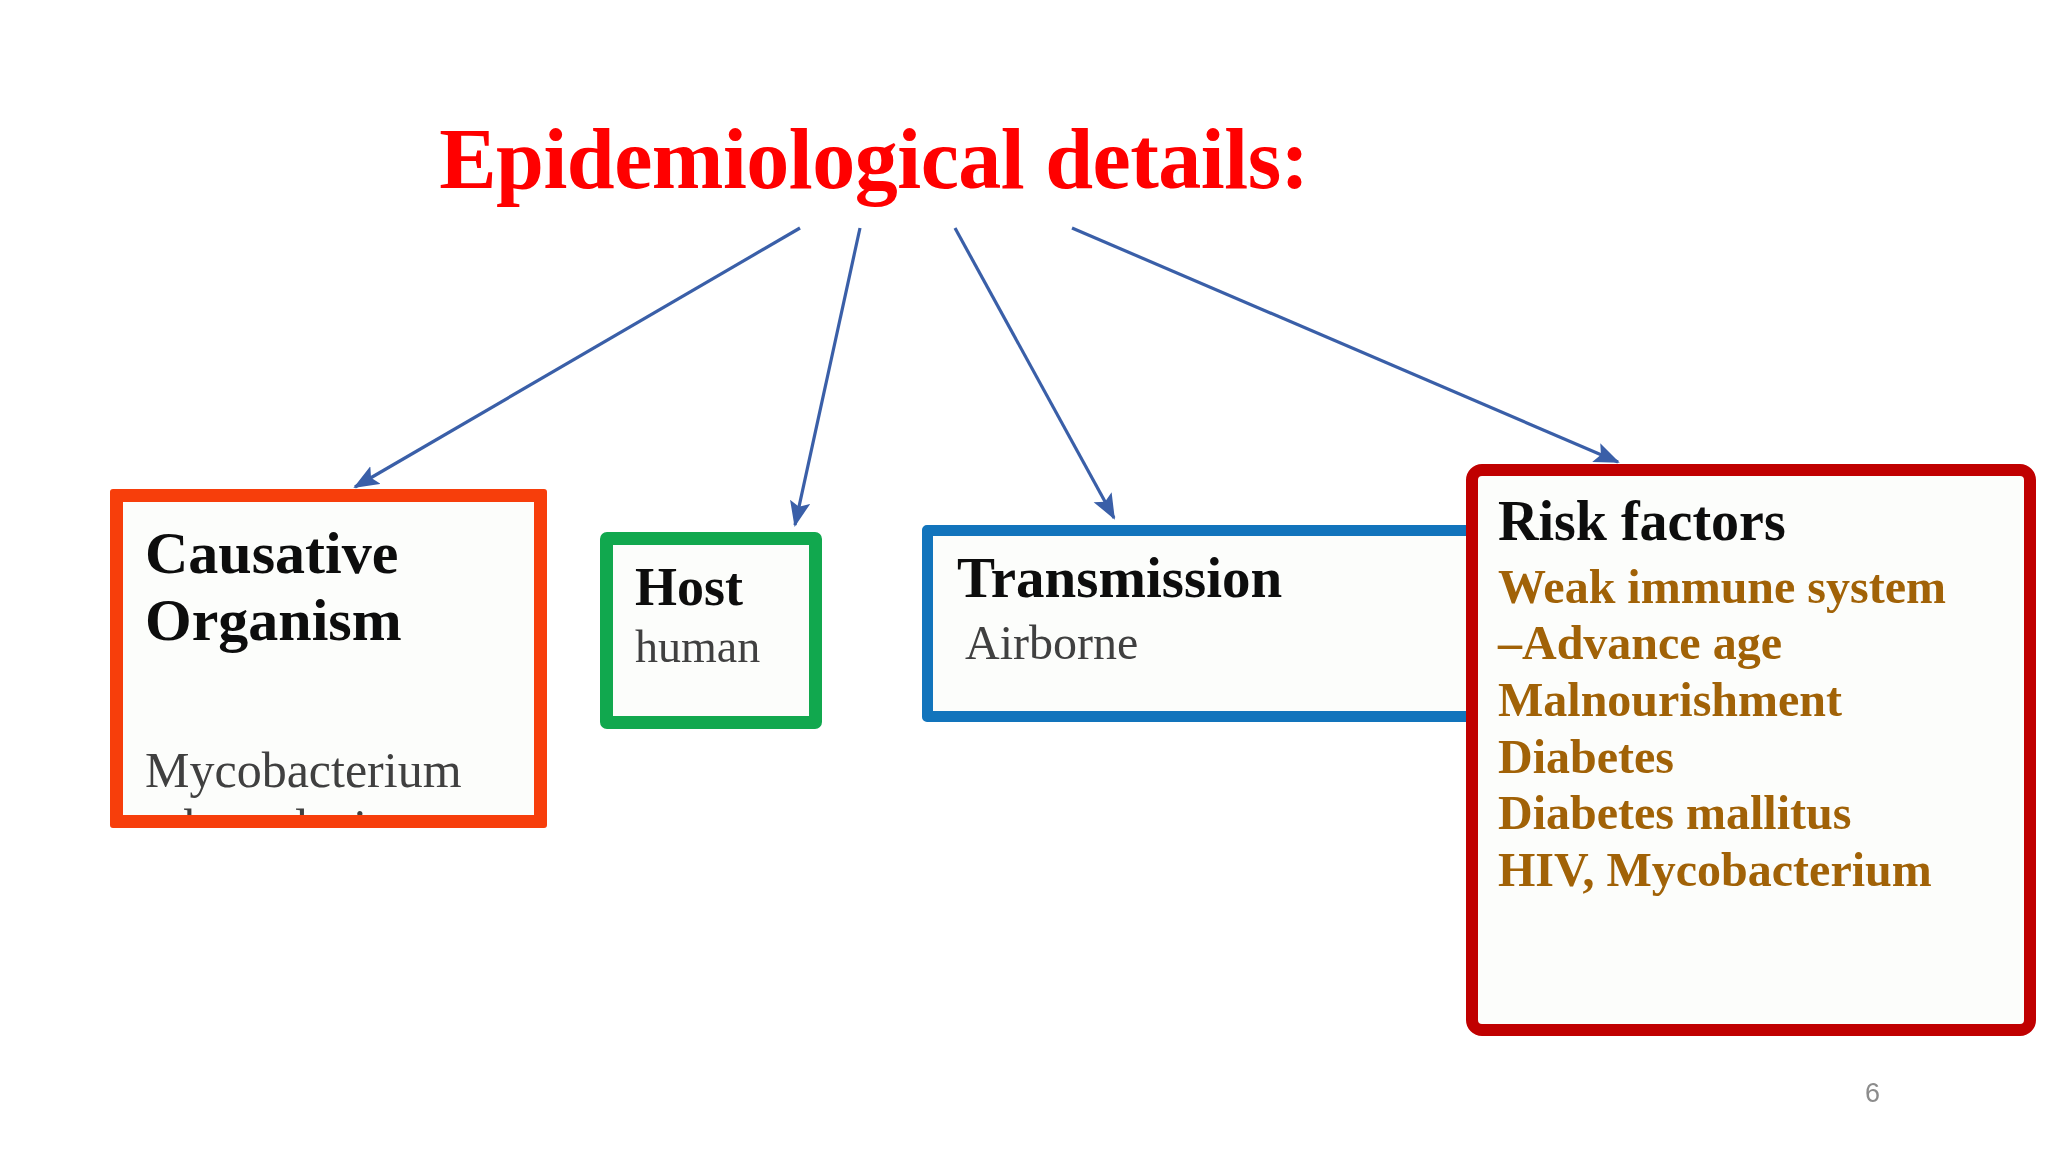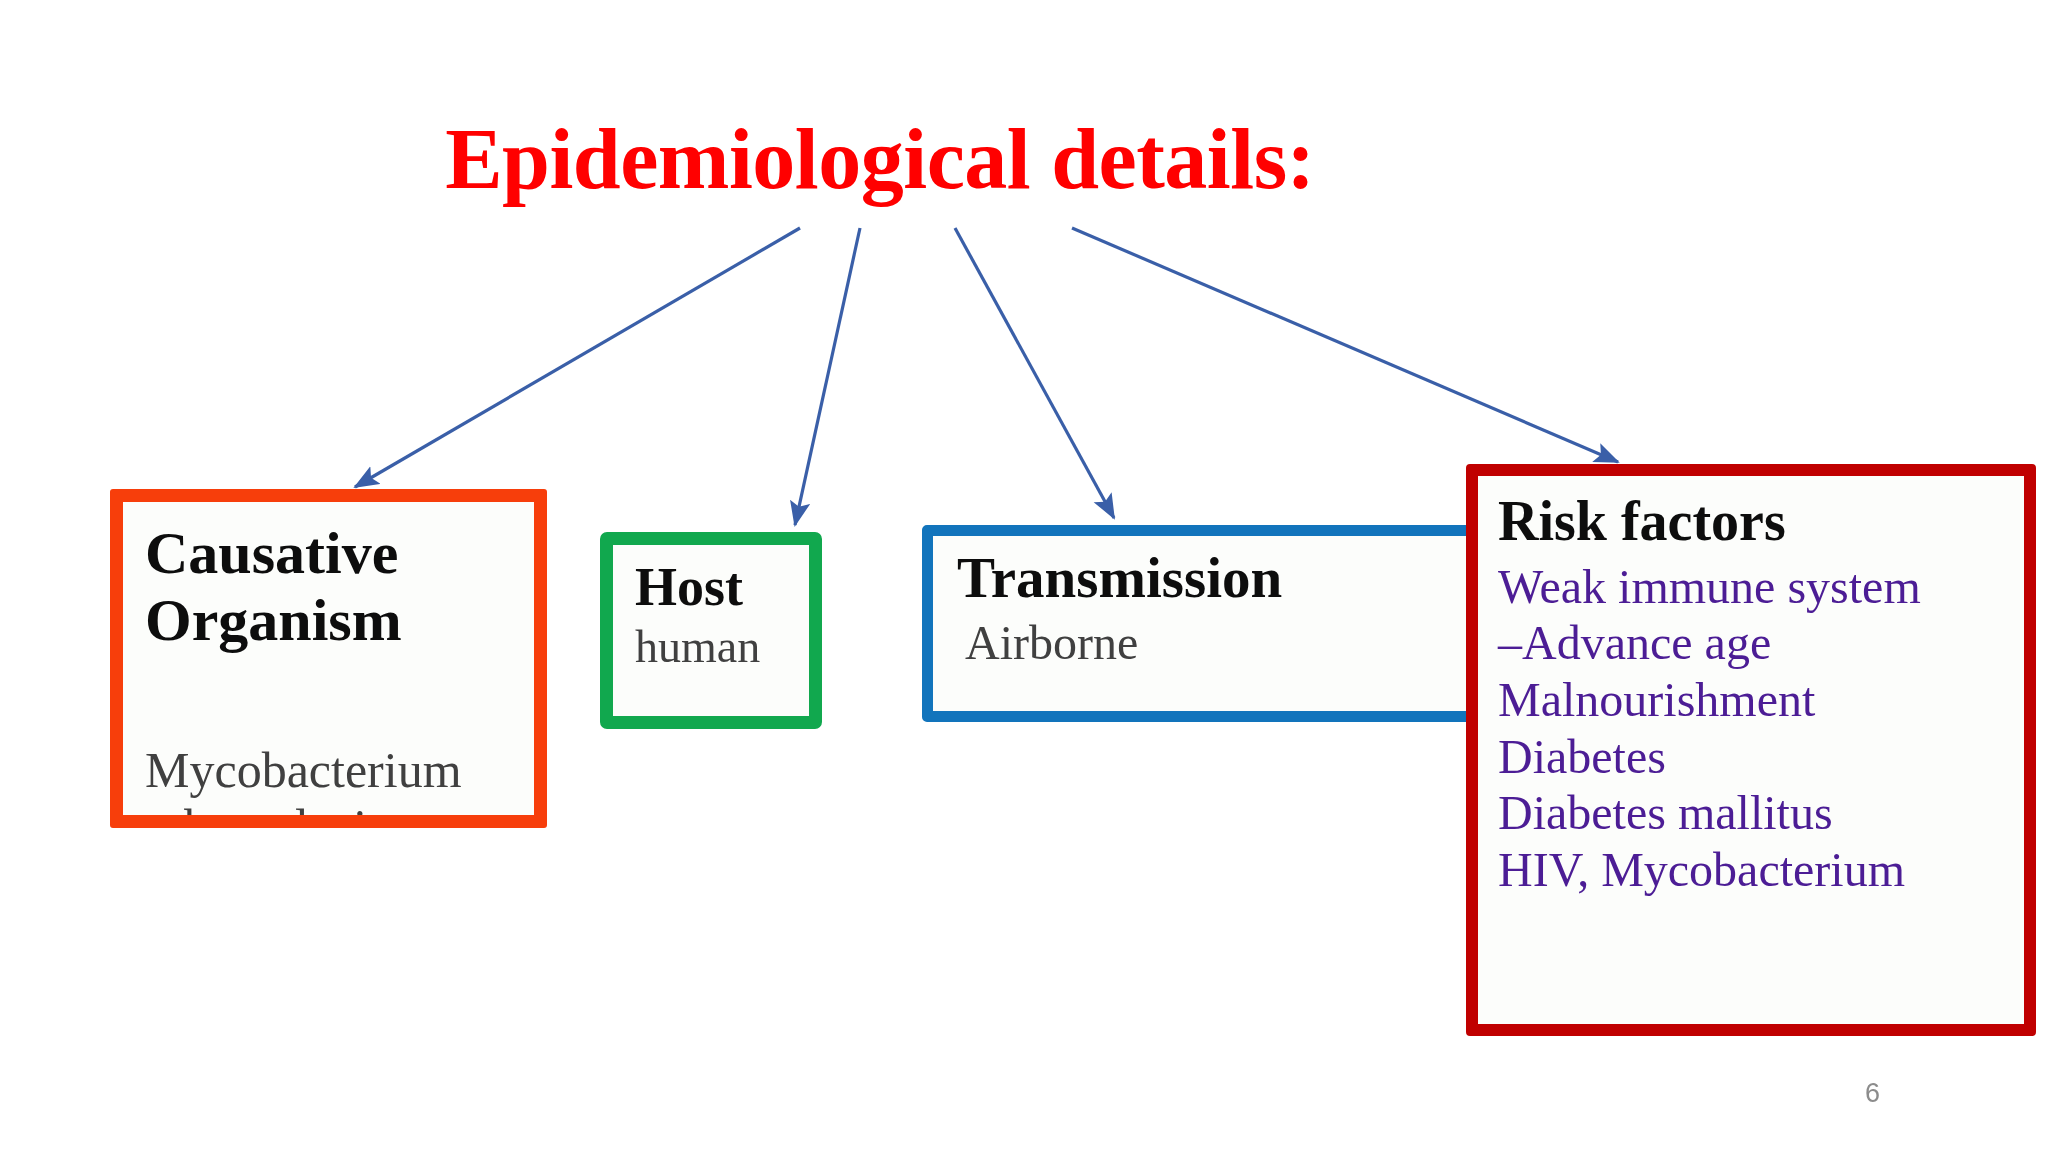--- a/index.html
+++ b/index.html
@@ -15,21 +15,21 @@
     position: relative;
     width: 2048px;
     height: 1152px;
     background: #ffffff;
     overflow: hidden;
   }
 
   
   #slide-title {
     position: absolute;
-    left: 16px;
+    left: 10px;
     top: 116px;
     width: 1728px;
     text-align: center;
     color: #FF0000;
     font-weight: bold;
     font-size: 86px;
     line-height: 1.0;
     letter-spacing: -0.5px;
     white-space: nowrap;
   }
@@ -119,37 +119,38 @@
     margin: 6px 0 0 8px;
   }
 
   
   #box-risk-factors {
     left: 1466px;
     top: 464px;
     width: 570px;
     height: 572px;
     border: 12px solid #C00000;
-    border-radius: 4px;
+    border-radius: 16px;
     padding: 14px 0 0 20px;
   }
   #box-risk-factors .box-heading {
     font-size: 56px;
     margin: 0;
   }
   #box-risk-factors .risk-list {
     list-style: none;
     margin: 6px 0 0 0;
     padding: 0;
   }
   #box-risk-factors .risk-list li {
     font-size: 48px;
     line-height: 1.18;
-    color: #4c1d95;
+    color: #a16207;
     white-space: nowrap;
+    font-weight: bold;
   }
 
   
   #page-number {
     position: absolute;
     left: 1865px;
     top: 1078px;
     font-family: "Liberation Sans", "DejaVu Sans", sans-serif;
     font-size: 27px;
     color: #8C8C8C;

